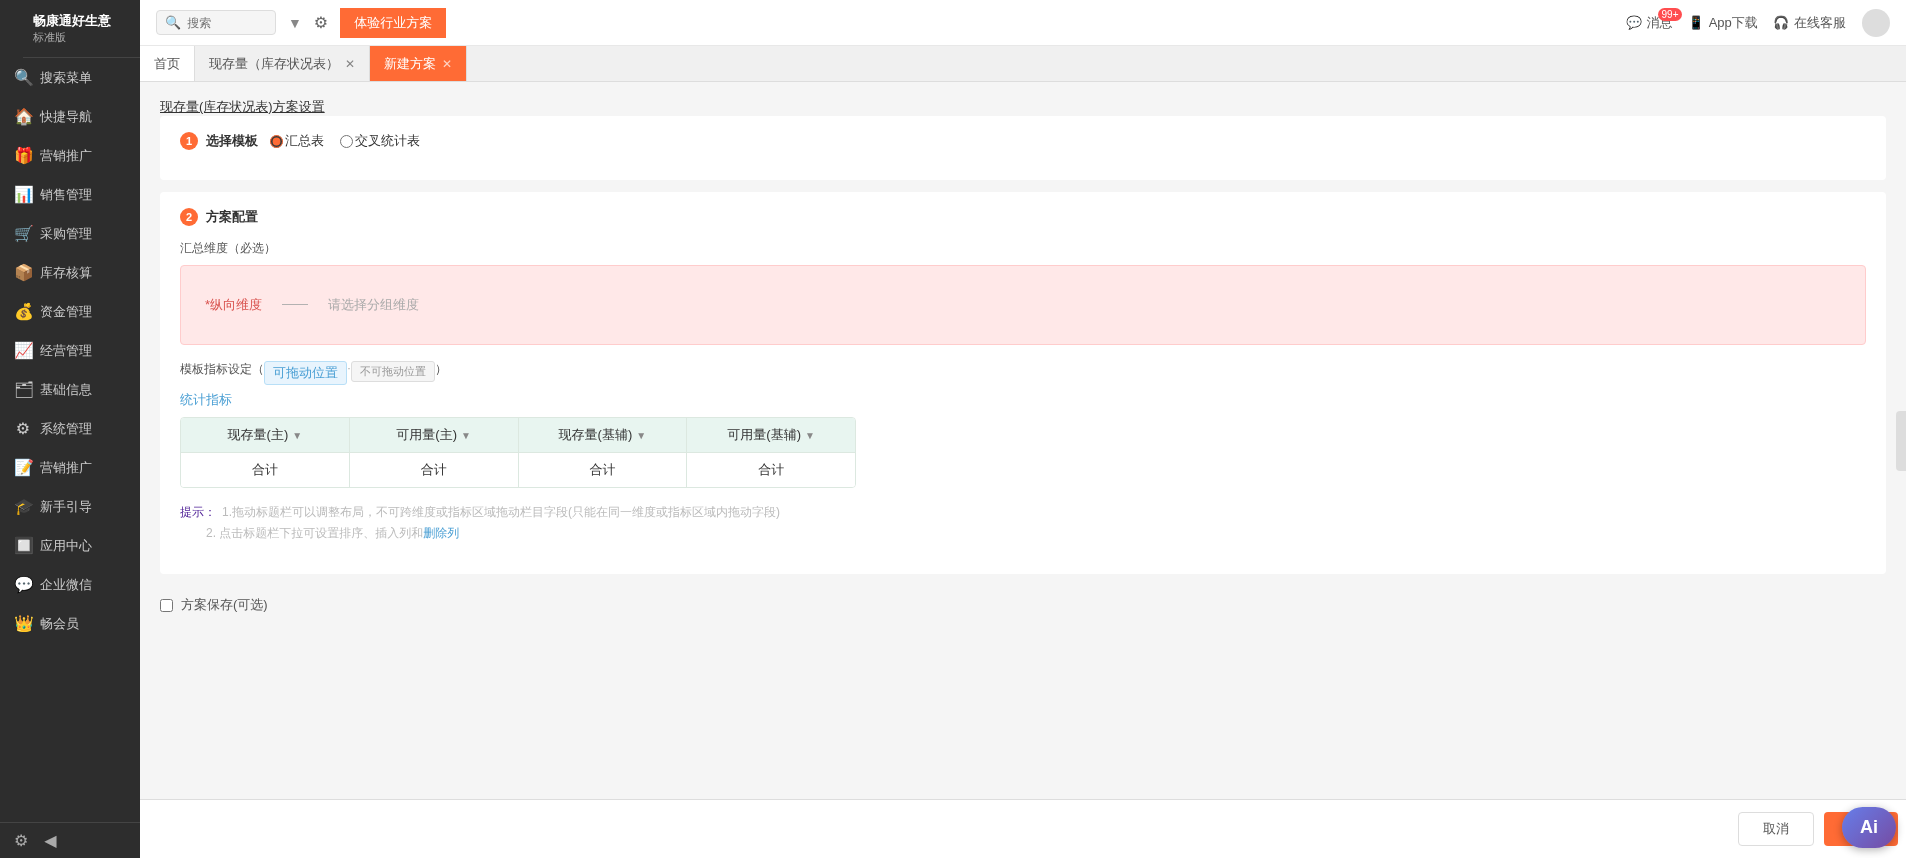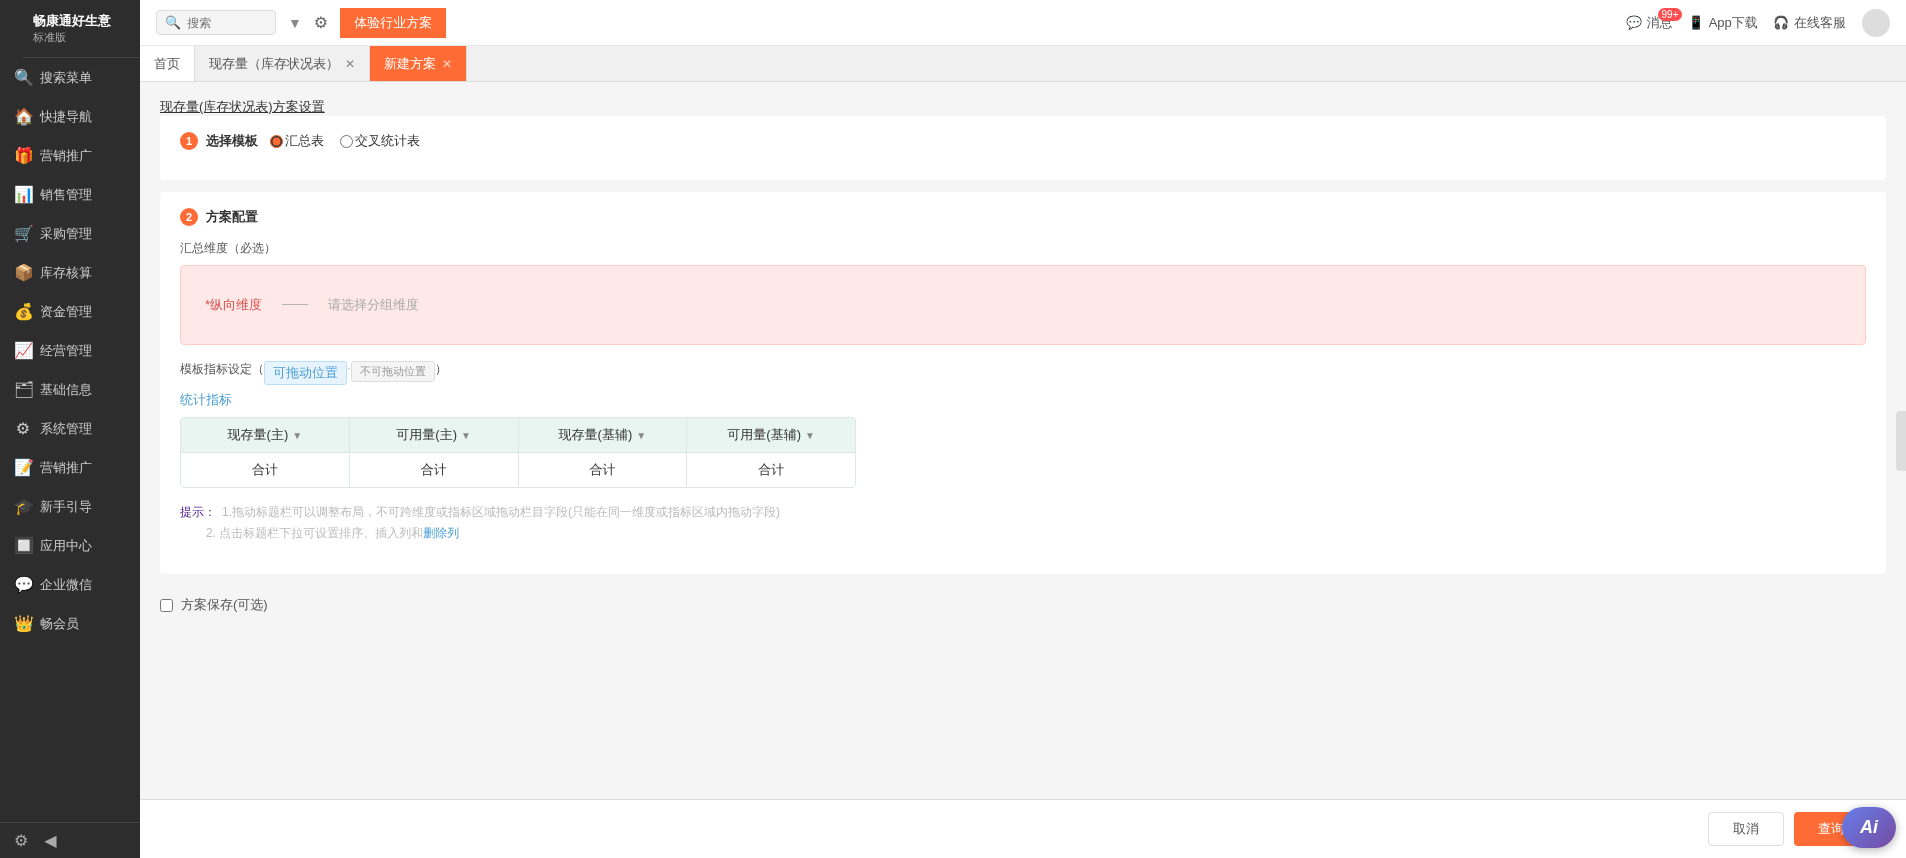--- a/index.html
+++ b/index.html
@@ -353,21 +353,21 @@
       gap: 8px;
       padding: 10px 0;
     }
     .save-row input[type=checkbox] { accent-color: #555; }
     .save-row label { font-size: 13px; color: #555; }
 
     
     .bottombar {
       background: #fff;
       border-top: 1px solid #ddd;
-      padding: 12px 38px;
+      padding: 12px 8px;
       display: flex;
       justify-content: flex-end;
       gap: 10px;
       flex-shrink: 0;
     }
     .btn-cancel {
       background: #fff;
       border: 1px solid #ddd;
       border-radius: 4px;
       padding: 7px 24px;
@@ -402,21 +402,20 @@
     .ai-fab {
       position: fixed;
       bottom: 10px;
       right: 10px;
       background: linear-gradient(135deg, #667eea 0%, #764ba2 100%);
       color: #fff;
       border-radius: 24px;
       padding: 10px 18px;
       font-size: 18px;
       font-weight: bold;
-      font-style: italic;
       cursor: pointer;
       box-shadow: 0 2px 8px rgba(0,0,0,0.3);
       display: flex;
       align-items: center;
       justify-content: center;
     }
   </style>
 </head>
 <body>
 

